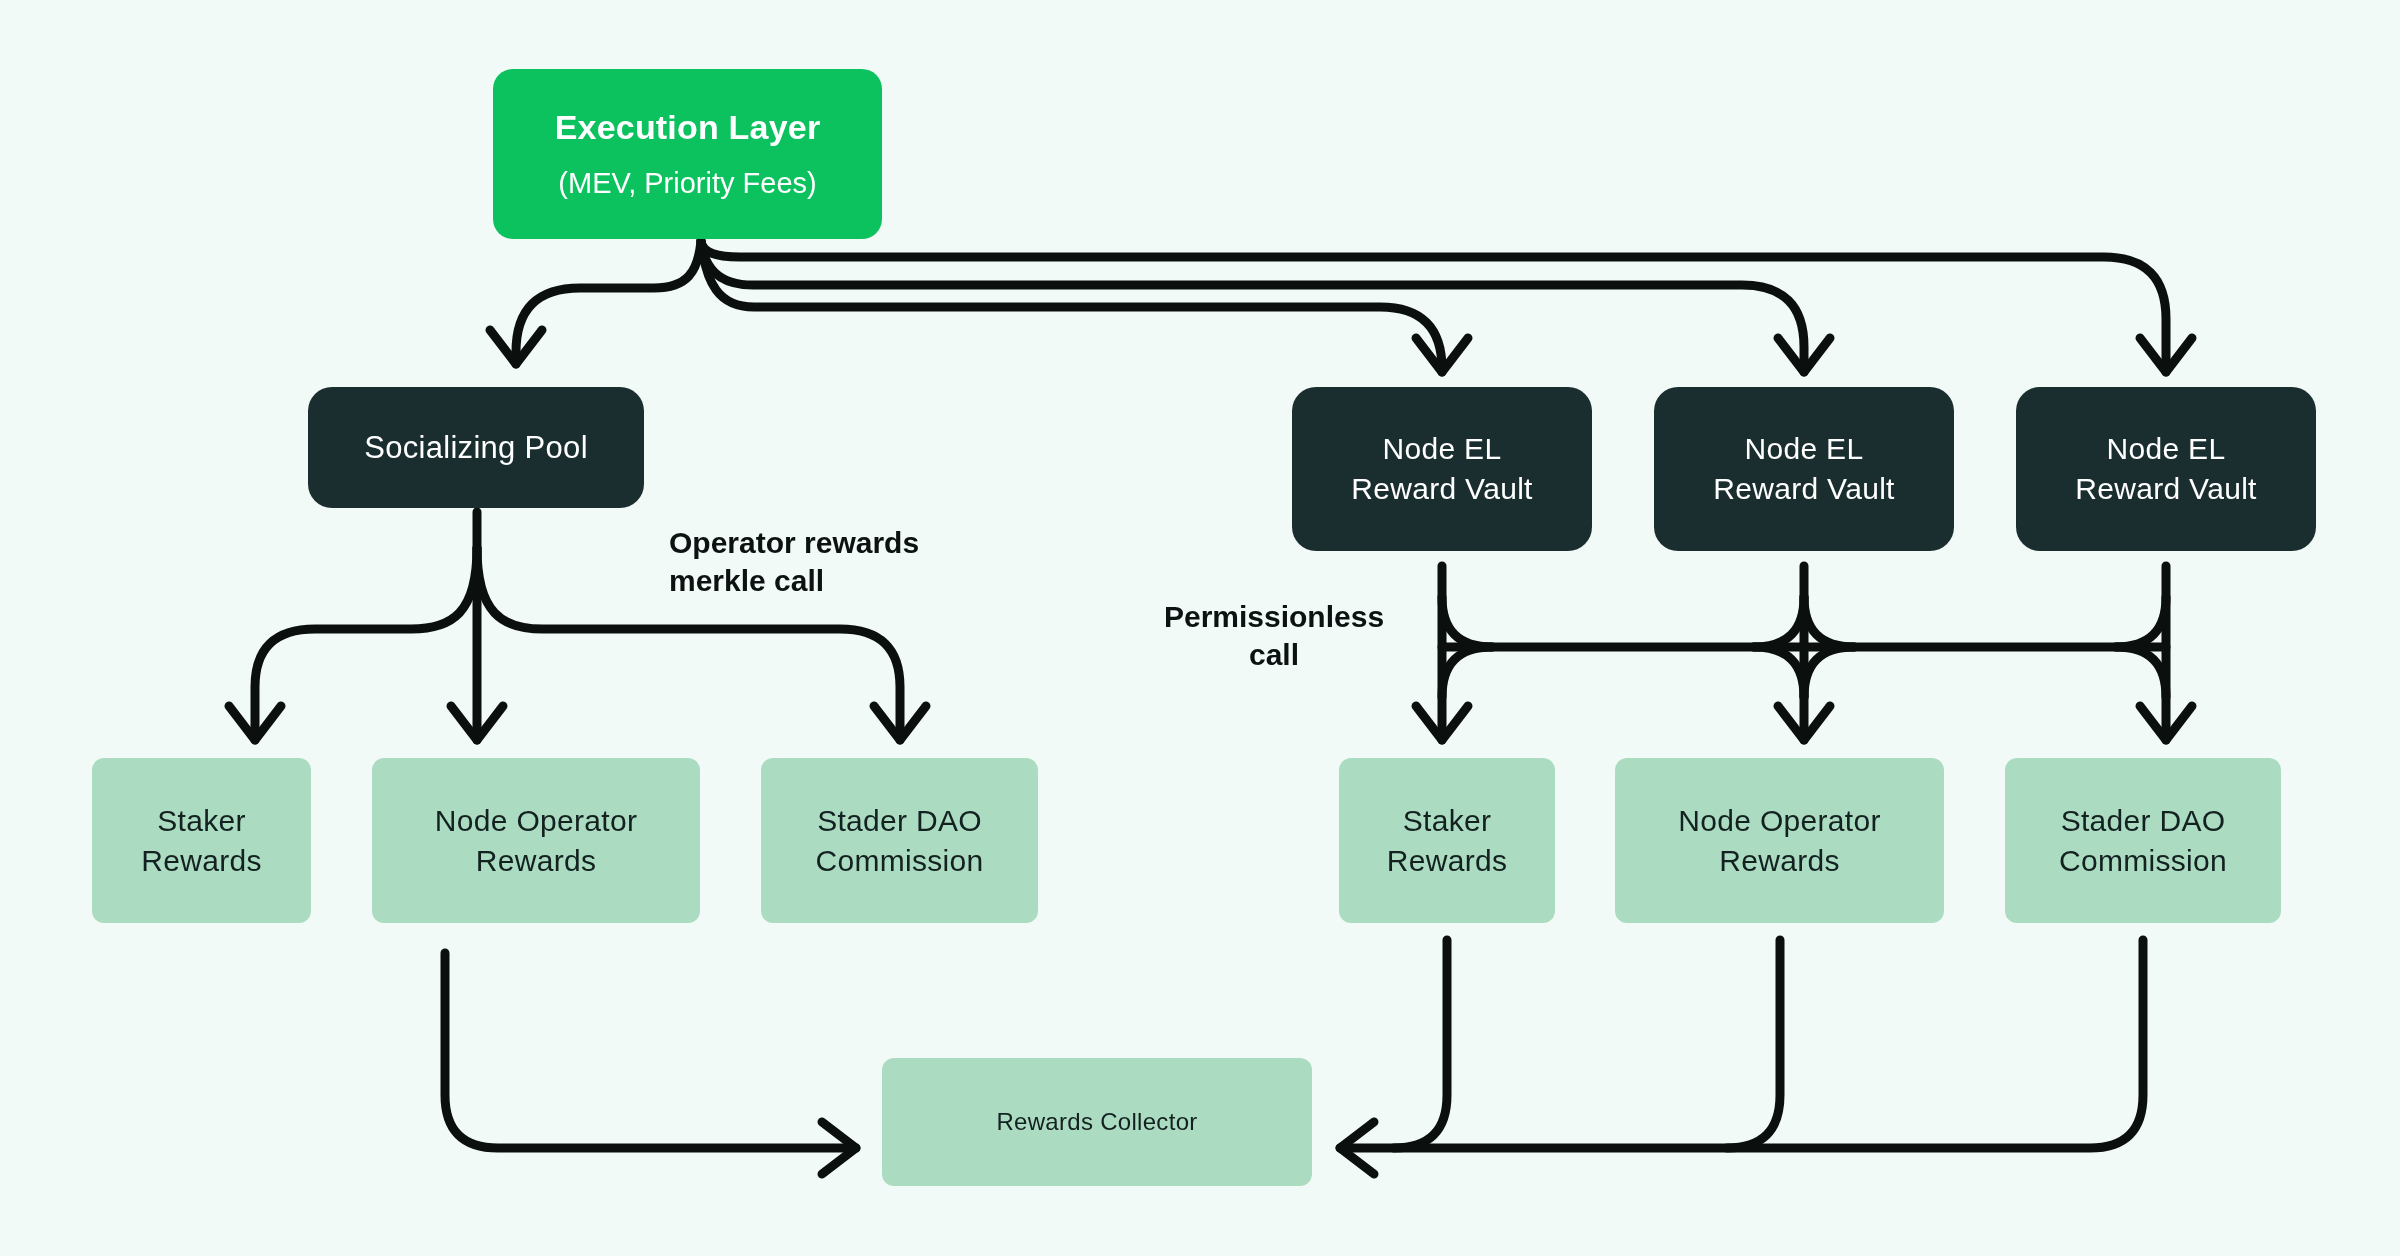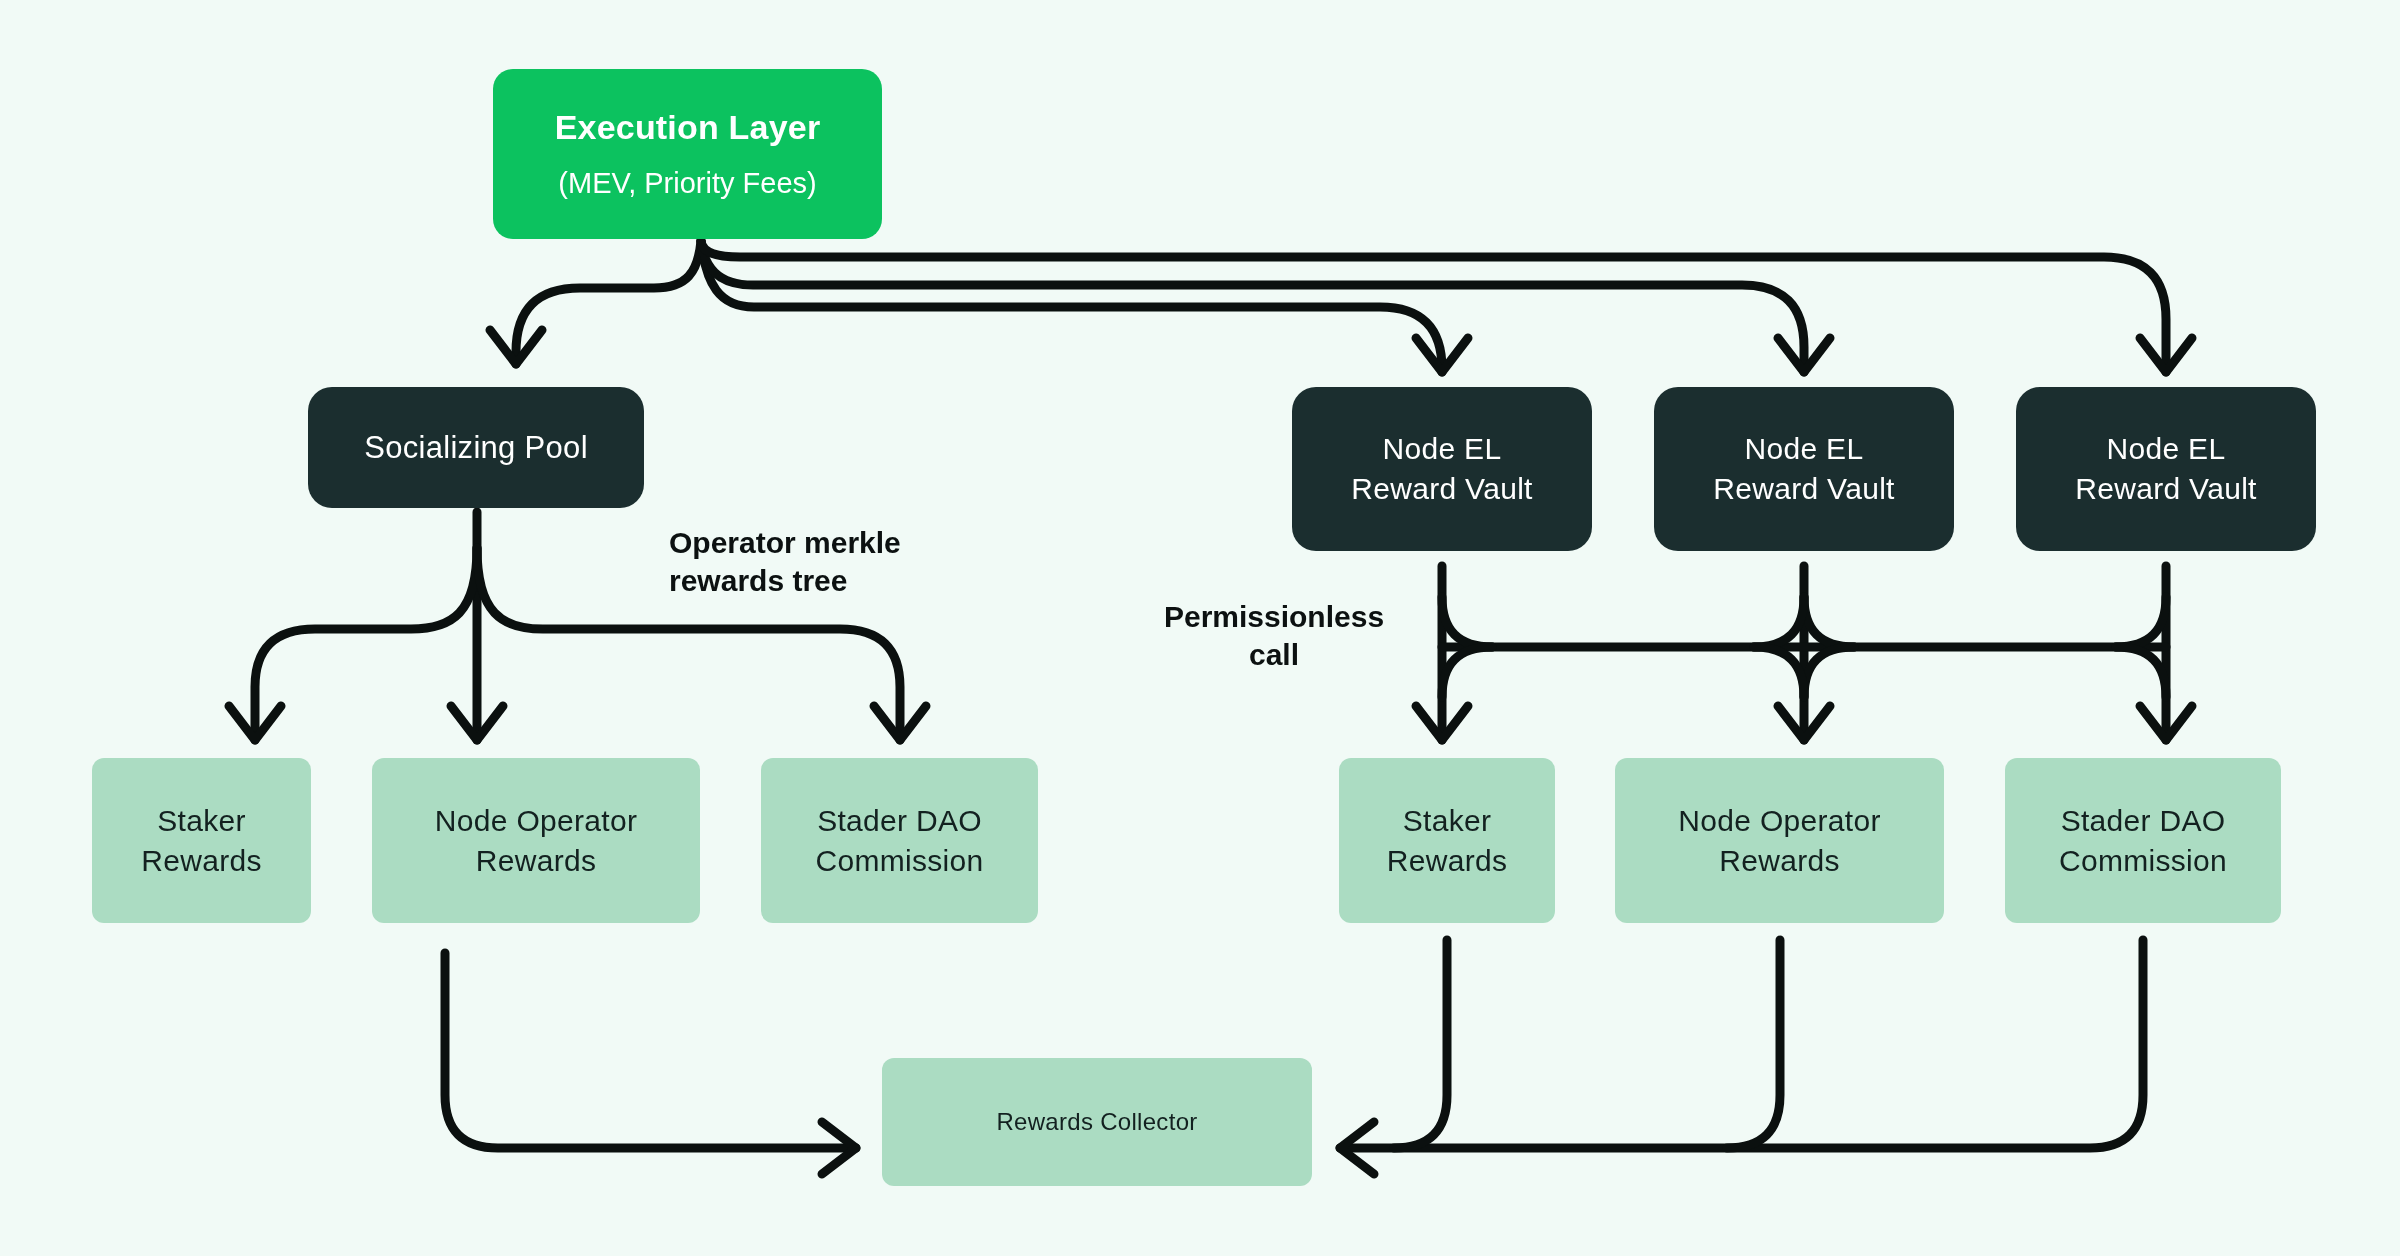--- a/index.html
+++ b/index.html
@@ -147,21 +147,21 @@
   <div class="node node-light" id="r-dao">
     <span class="l1">Stader DAO</span>
     <span class="l2">Commission</span>
   </div>
 
   <div class="node node-light" id="collector">
     <span class="l1">Rewards Collector</span>
   </div>
 
   <div class="annotation" id="ann-operator">
-    <span class="l1" style="display:block">Operator merkle</span>
-    <span class="l2" style="display:block">rewards tree</span>
+    <span class="l1" style="display:block">Operator rewards</span>
+    <span class="l2" style="display:block">merkle call</span>
   </div>
   <div class="annotation" id="ann-permissionless">
     <span class="l1" style="display:block">Permissionless</span>
     <span class="l2" style="display:block">call</span>
   </div>
 
 </div>
 
 </body></html>

